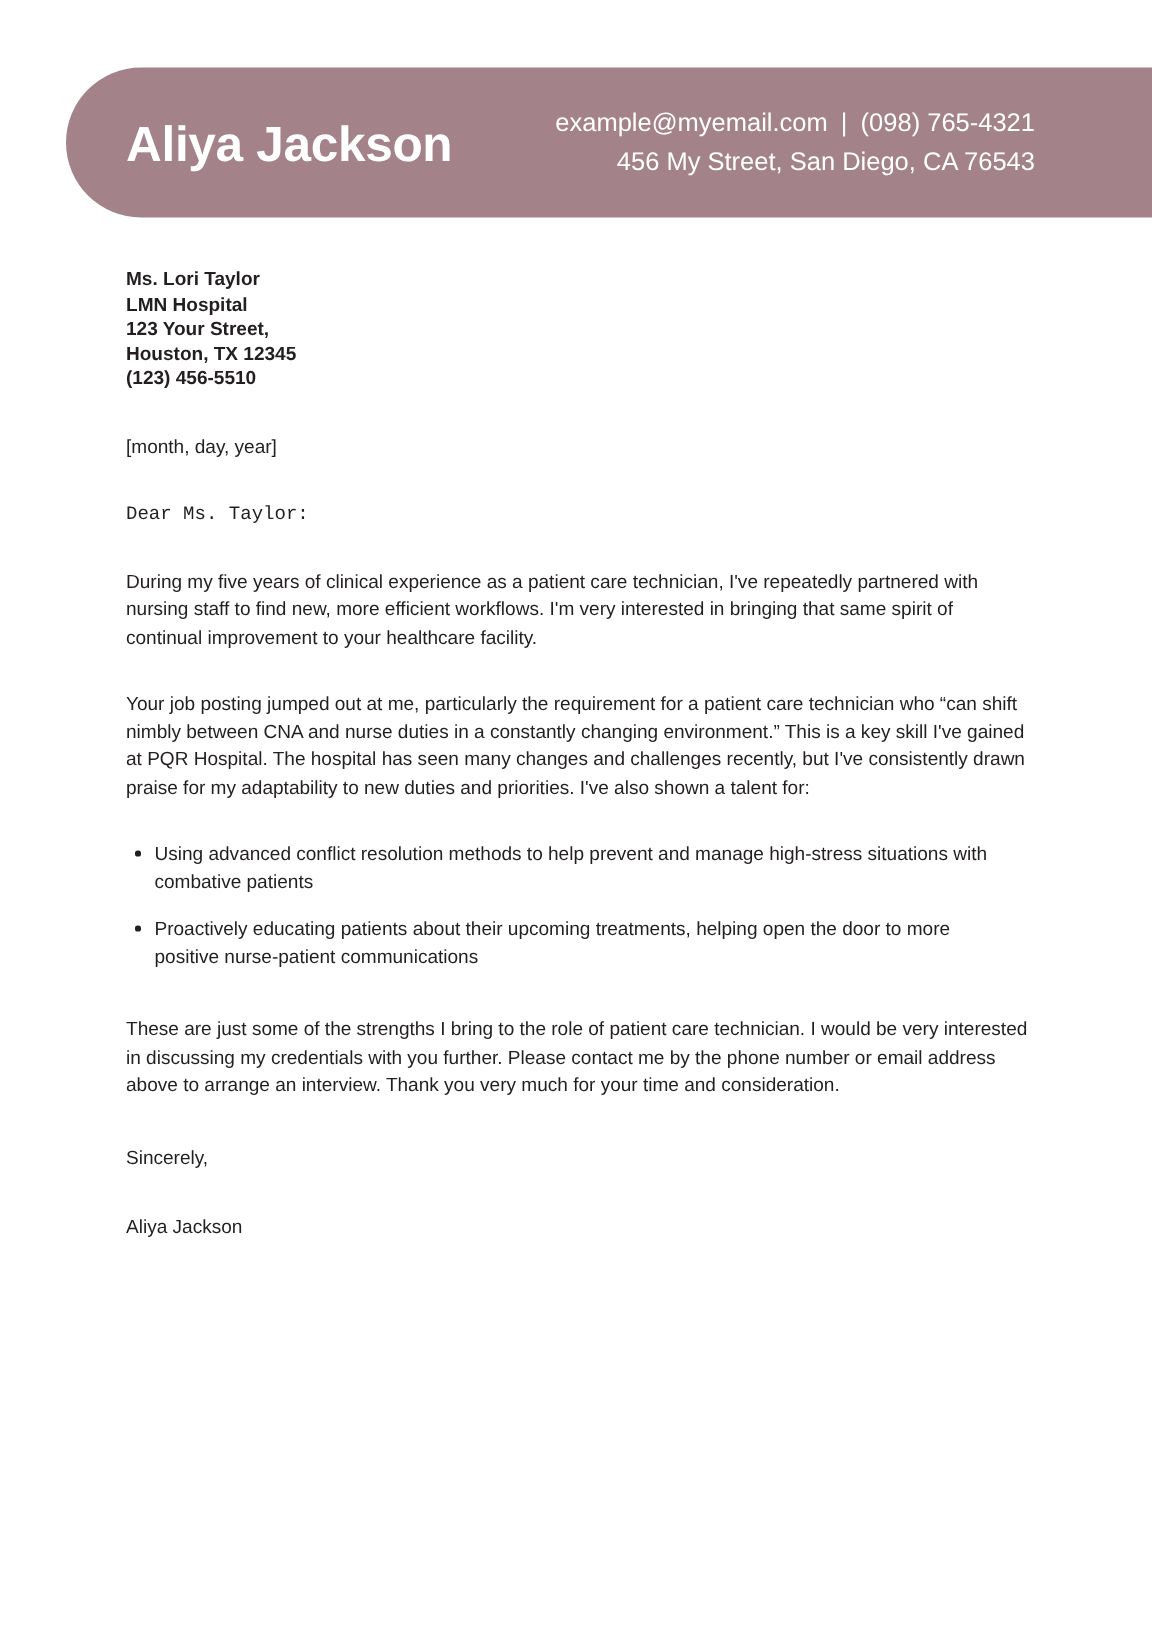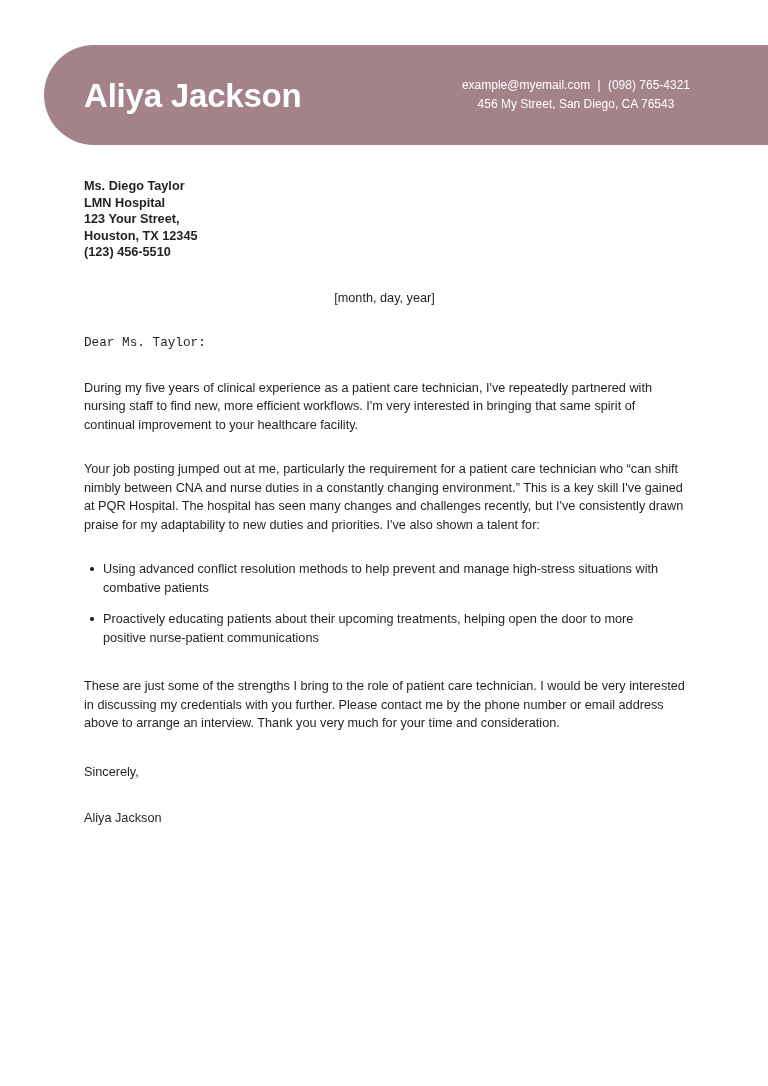--- a/index.html
+++ b/index.html
@@ -34,23 +34,23 @@
   .candidate-name {
     font-size: 33px;
     font-weight: bold;
     color: #ffffff;
     letter-spacing: -0.2px;
     white-space: nowrap;
     line-height: 1;
   }
   .contact-block {
     margin-left: auto;
-    text-align: center;
+    text-align: right;
     color: #ffffff;
-    font-size: 12px;
+    font-size: 17px;
     line-height: 1.55;
   }
   .contact-line {
     white-space: nowrap;
   }
   .contact-sep {
     padding: 0 4px;
   }
 
   
@@ -68,21 +68,20 @@
     font-weight: bold;
     line-height: 1.30;
     margin-bottom: 0;
   }
   .recipient div {
     white-space: nowrap;
   }
 
   .date-line {
     margin-top: 28px;
-    text-align: center;
   }
   .salutation {
     margin-top: 27px;
     font-family: Liberation Mono, monospace;
   }
 
   .para {
     margin-top: 26px;
     text-align: left;
   }
@@ -129,21 +128,21 @@
       <span class="contact-sep">|</span>
       <span>(098) 765-4321</span>
     </div>
     <div class="contact-line">456 My Street, San Diego, CA 76543</div>
   </div>
 </div>
 
 <div class="letter">
 
   <div class="recipient">
-    <div>Ms. Diego Taylor</div>
+    <div>Ms. Lori Taylor</div>
     <div>LMN Hospital</div>
     <div>123 Your Street,</div>
     <div>Houston, TX 12345</div>
     <div>(123) 456-5510</div>
   </div>
 
   <div class="date-line">[month, day, year]</div>
 
   <div class="salutation">Dear Ms. Taylor:</div>
 

